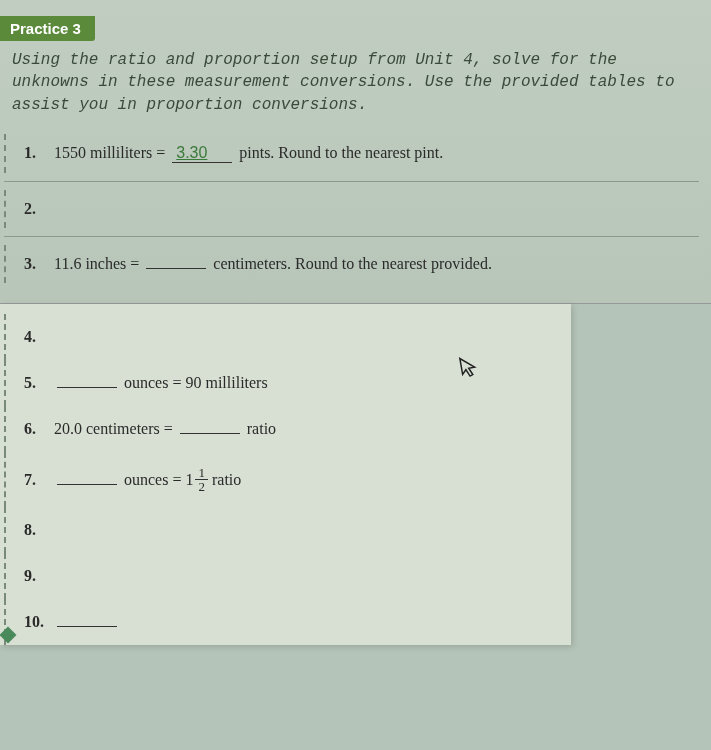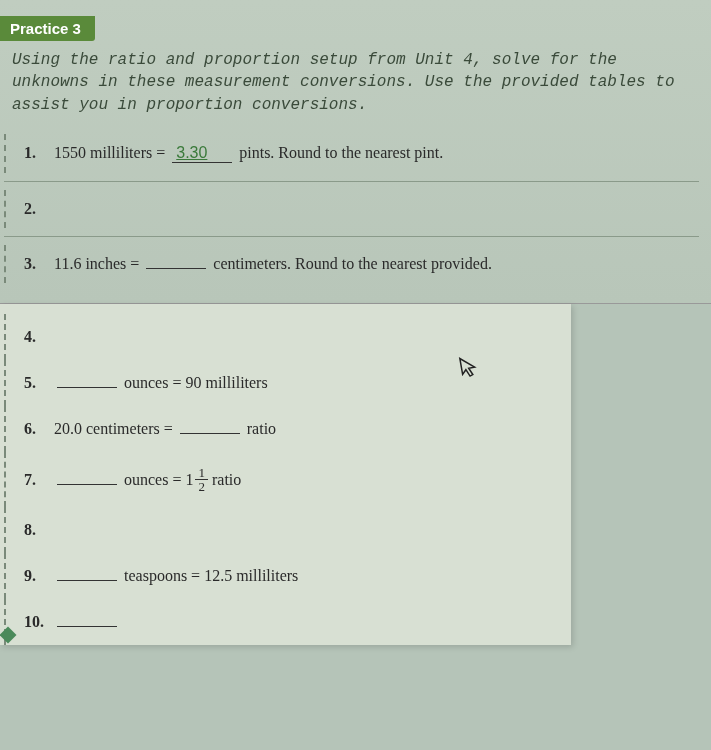--- a/index.html
+++ b/index.html
@@ -189,24 +189,20 @@
       <span> ratio</span>
     </span>
   </div>
 
   <div class="problem">
     <span class="problem-num">8.</span>
   </div>
 
   <div class="problem">
     <span class="problem-num">9.</span>
-    <span class="problem-text">
-      <span class="blank"></span>
-      <span>teaspoons = 12.5 milliliters</span>
-    </span>
   </div>
 
   <div class="problem">
     <span class="problem-num">10.</span>
     <span class="problem-text">
       <span class="blank"></span>
     </span>
   </div>
 
   <div class="diamond"></div>

